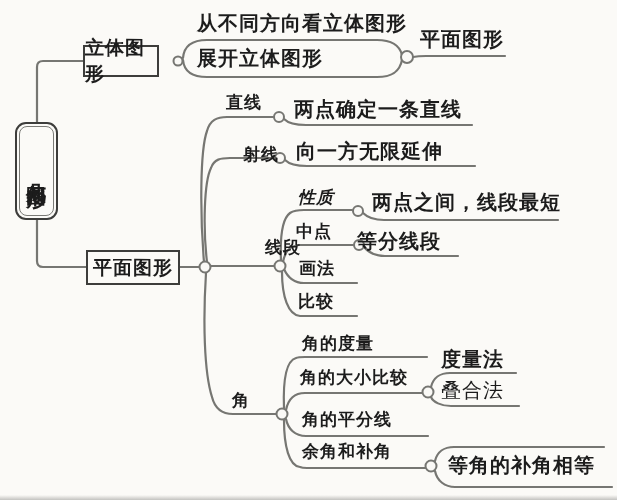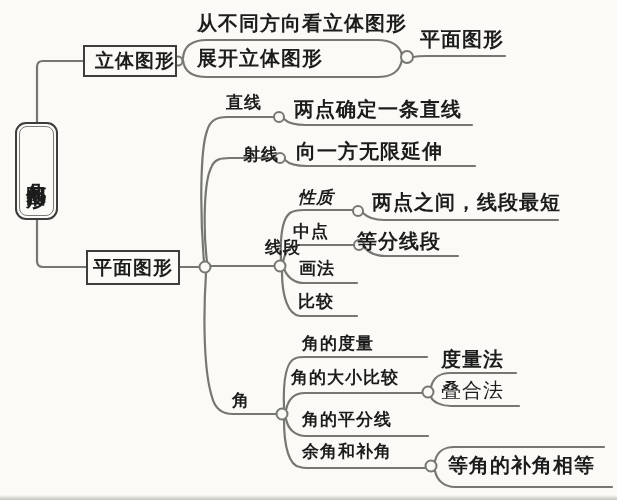--- a/index.html
+++ b/index.html
@@ -107,48 +107,48 @@
       <circle cx="428" cy="392" r="5.5"></circle>
       <circle cx="431" cy="466" r="5.5"></circle>
     </g>
   </svg>
 
   <div class="rootbox">
     <span class="inner"></span>
     <span class="vtext">几何图形</span>
   </div>
 
-  <div class="box" style="left:83px;top:45px;width:94px;height:32px;justify-content:flex-end;">
+  <div class="box" style="left:83px;top:45px;width:76px;height:32px;">
     <span>立体图形</span>
   </div>
   <div class="box" style="left:86px;top:250px;width:94px;height:35px;">
     <span>平面图形</span>
   </div>
 
   <div class="lbl big" style="left:197px;top:13px;">从不同方向看立体图形</div>
   <div class="lbl big" style="left:197px;top:48px;">展开立体图形</div>
   <div class="lbl big" style="left:420px;top:29px;">平面图形</div>
 
   <div class="lbl" style="left:226px;top:94px;">直线</div>
   <div class="lbl big" style="left:294px;top:99px;">两点确定一条直线</div>
 
   <div class="lbl" style="left:226px;top:146px;margin-left:17px;">射线</div>
   <div class="lbl big" style="left:296px;top:141px;">向一方无限延伸</div>
 
   <div class="lbl" style="left:227px;top:239px;margin-left:38px;">线段</div>
   <div class="lbl" style="left:298px;top:189px;font-style:italic;">性质</div>
   <div class="lbl big" style="left:372px;top:192px;">两点之间，线段最短</div>
-  <div class="lbl" style="left:293px;top:223px;">中点</div>
+  <div class="lbl" style="left:284px;top:223px;padding-left:12px;">中点</div>
   <div class="lbl big" style="left:357px;top:231px;">等分线段</div>
   <div class="lbl" style="left:299px;top:260px;">画法</div>
   <div class="lbl" style="left:298px;top:293px;">比较</div>
 
   <div class="lbl" style="left:232px;top:392px;">角</div>
   <div class="lbl" style="left:302px;top:335px;">角的度量</div>
-  <div class="lbl" style="left:291px;top:369px;">角的大小比较</div>
+  <div class="lbl" style="left:300px;top:369px;">角的大小比较</div>
   <div class="lbl big" style="left:441px;top:349px;">度量法</div>
   <div class="lbl big heavy" style="left:441px;top:380px;">叠合法</div>
   <div class="lbl" style="left:302px;top:411px;">角的平分线</div>
   <div class="lbl" style="left:302px;top:443px;">余角和补角</div>
   <div class="lbl big" style="left:448px;top:455px;">等角的补角相等</div>
 
   <div class="scan-shadow"></div>
 </div>
 
 </body></html>

